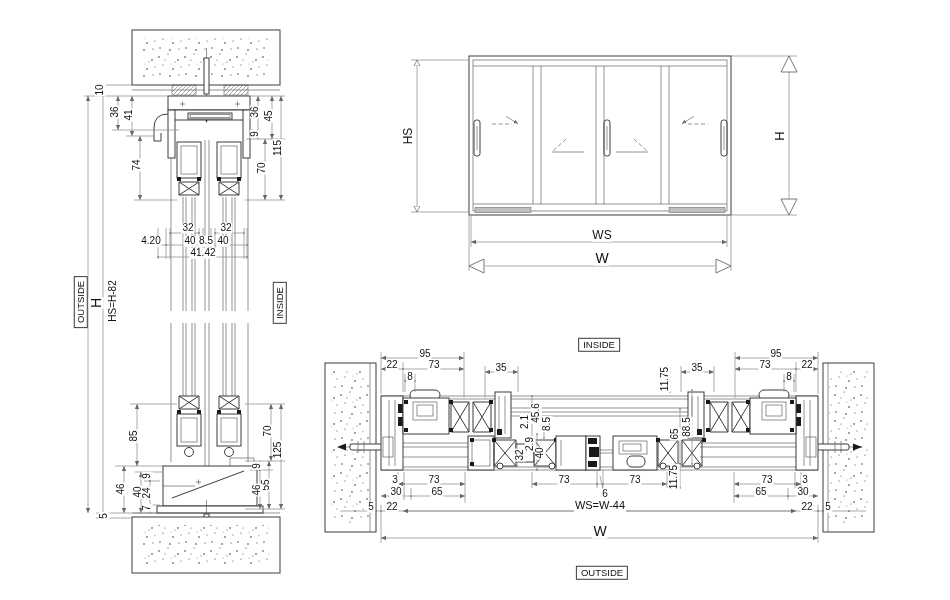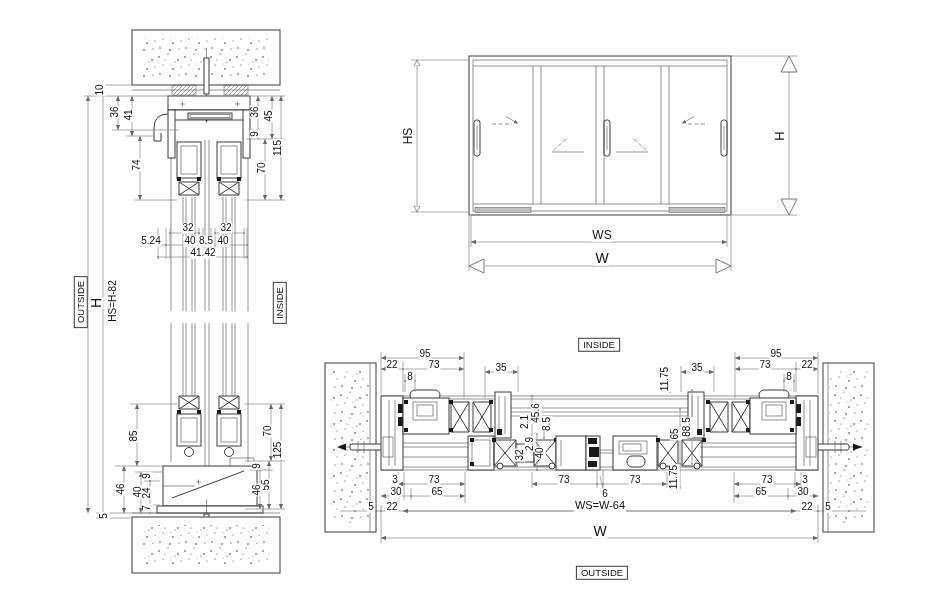--- a/index.html
+++ b/index.html
@@ -402,21 +402,21 @@
       <span class="dim rot" style="left: 115px; top: 112px;">36</span>
       <span class="dim rot" style="left: 129px; top: 115px;">41</span>
       <span class="dim rot" style="left: 137px; top: 165px;">74</span>
       <span class="dim rot" style="left: 255px; top: 112px;">36</span>
       <span class="dim rot" style="left: 255px; top: 134px;">9</span>
       <span class="dim rot" style="left: 269px; top: 116px;">45</span>
       <span class="dim rot" style="left: 262px; top: 168px;">70</span>
       <span class="dim rot" style="left: 278px; top: 148px;">115</span>
       <span class="dim" style="left: 188px; top: 228px;">32</span>
       <span class="dim" style="left: 226px; top: 228px;">32</span>
-      <span class="dim" style="left: 151px; top: 241px;">5.24</span>
+      <span class="dim" style="left: 151px; top: 241px;">4.20</span>
       <span class="dim" style="left: 190px; top: 241px;">40</span>
       <span class="dim" style="left: 206px; top: 241px;">8.5</span>
       <span class="dim" style="left: 223px; top: 241px;">40</span>
       <span class="dim" style="left: 203px; top: 253px;">41.42</span>
       <span class="dim rot" style="left: 96px; top: 303px; font-size: 14px;">H</span>
       <span class="dim rot" style="left: 113px; top: 301px; font-size: 10px;">HS=H-82</span>
       <span class="dim rot" style="left: 134px; top: 436px;">85</span>
       <span class="dim rot" style="left: 121px; top: 489px;">46</span>
       <span class="dim rot" style="left: 138px; top: 492px;">40</span>
       <span class="dim rot" style="left: 147px; top: 476px;">9</span>
@@ -462,19 +462,19 @@
       <span class="dim" style="left: 437px; top: 492px;">65</span>
       <span class="dim" style="left: 564px; top: 480px;">73</span>
       <span class="dim" style="left: 635px; top: 480px;">73</span>
       <span class="dim" style="left: 605px; top: 494px;">6</span>
       <span class="dim" style="left: 767px; top: 480px;">73</span>
       <span class="dim" style="left: 805px; top: 480px;">3</span>
       <span class="dim" style="left: 761px; top: 492px;">65</span>
       <span class="dim" style="left: 803px; top: 492px;">30</span>
       <span class="dim" style="left: 371px; top: 507px;">5</span>
       <span class="dim" style="left: 392px; top: 507px;">22</span>
-      <span class="dim" style="left: 600px; top: 506px; font-size: 11px;">WS=W-64</span>
+      <span class="dim" style="left: 600px; top: 506px; font-size: 11px;">WS=W-44</span>
       <span class="dim" style="left: 807px; top: 507px;">22</span>
       <span class="dim" style="left: 828px; top: 507px;">5</span>
       <span class="dim" style="left: 600px; top: 531px; font-size: 14px;">W</span>
     </div>
 
 </div>
 
 </body></html>

